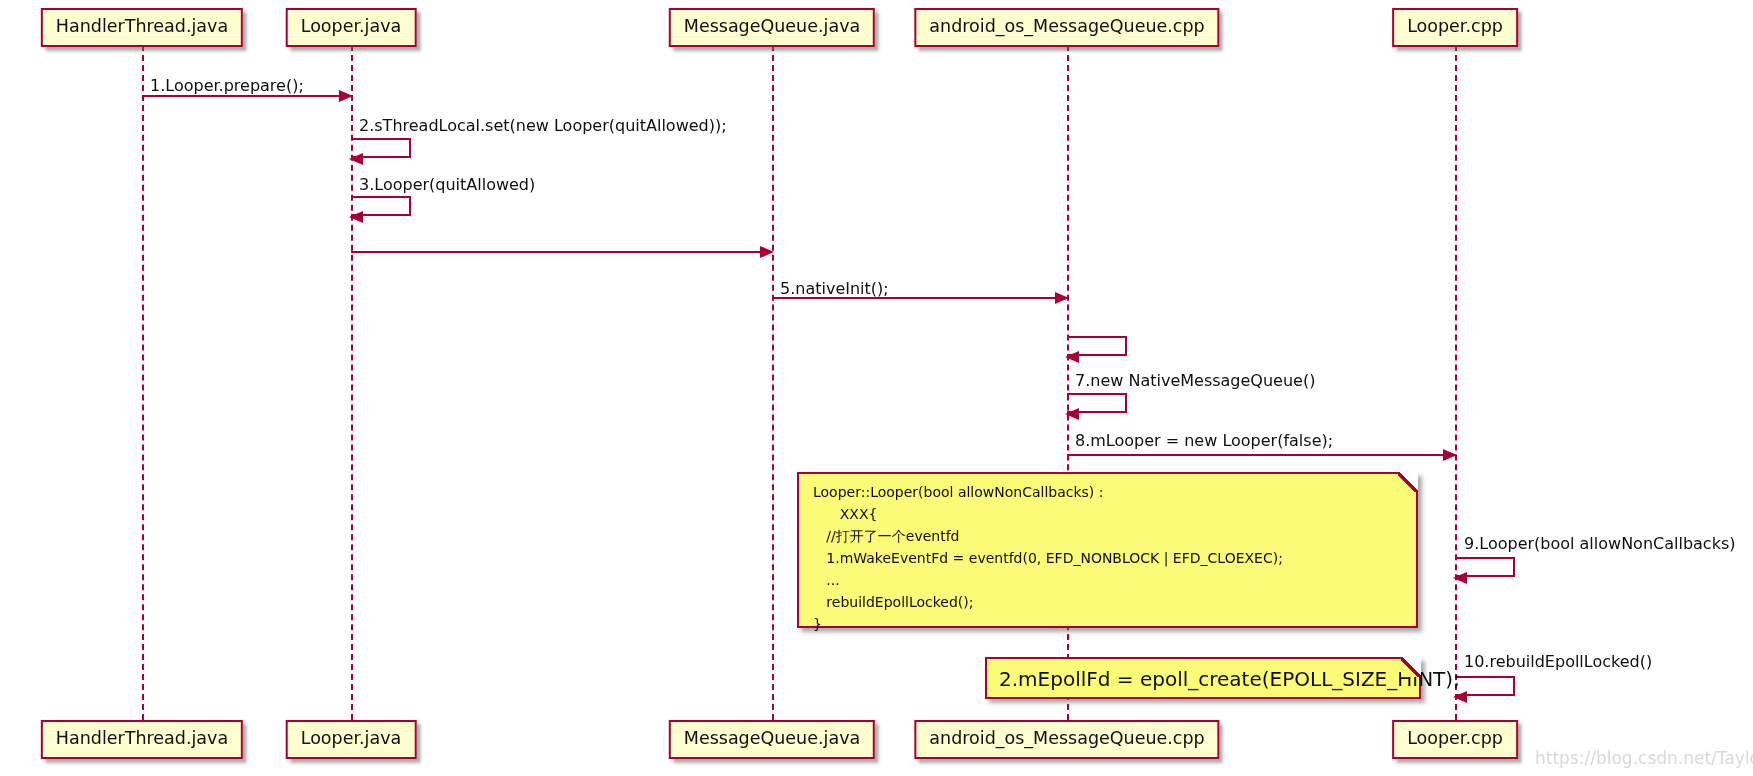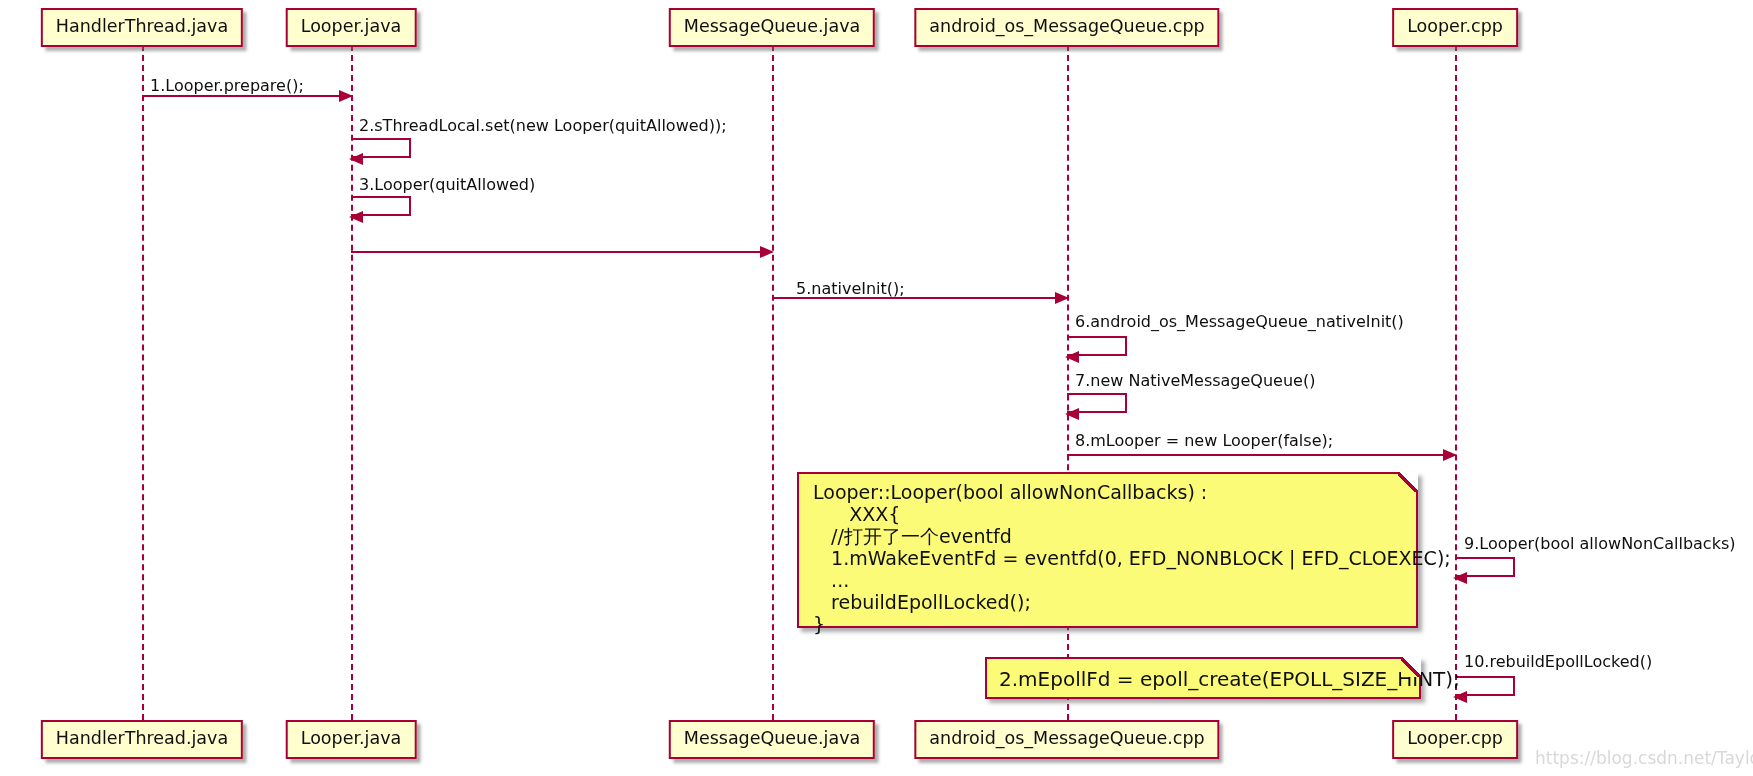--- a/index.html
+++ b/index.html
@@ -60,21 +60,21 @@
     border:2px solid #A80036;
     box-shadow:4px 4px 4px rgba(105,105,105,0.55);
     z-index:4;
   }
   .note .fold{
     position:absolute;top:-2px;right:-2px;width:20px;height:20px;
     background:linear-gradient(225deg,#ffffff 0%,#ffffff 46%,#A80036 46%,#A80036 58%,#FBFB77 58%,#FBFB77 100%);
   }
   .note .note-line{
     white-space:pre;
-    font-size:19px;
+    font-size:14px;
     line-height:22px;
   }
   .note-body{padding:7px 14px 8px 14px;}
   .note-single .note-body{padding:7px 12px 8px 12px;}
   .note-single .note-line{font-size:20px;line-height:26px;}
   .watermark{
     position:absolute;
     font-size:17px;
     color:#d8d8d8;
     white-space:nowrap;
@@ -110,26 +110,25 @@
 
   <div class="msg-label" style="left:332px;top:175px">3.Looper(quitAllowed)</div>
   <div class="self-loop" style="left:324px;top:196px">
       <span class="head"></span>
     </div>
 
   <div class="arrow-right" style="left:324px;top:251px;width:421px">
       <span class="head"></span>
     </div>
 
-  <div class="msg-label" style="left:769px;top:279px">5.nativeInit();</div>
+  <div class="msg-label" style="left:753px;top:279px">5.nativeInit();</div>
   <div class="arrow-right" style="left:745px;top:297px;width:295px">
       <span class="head"></span>
     </div>
 
-  <div class="msg-label" style="left:1048px;top:312px">6.android_os_MessageQueue_nativeInit()</div>
   <div class="self-loop" style="left:1040px;top:336px">
       <span class="head"></span>
     </div>
 
   <div class="msg-label" style="left:1048px;top:371px">7.new NativeMessageQueue()</div>
   <div class="self-loop" style="left:1040px;top:393px">
       <span class="head"></span>
     </div>
 
   <div class="msg-label" style="left:1048px;top:431px">8.mLooper = new Looper(false);</div>

